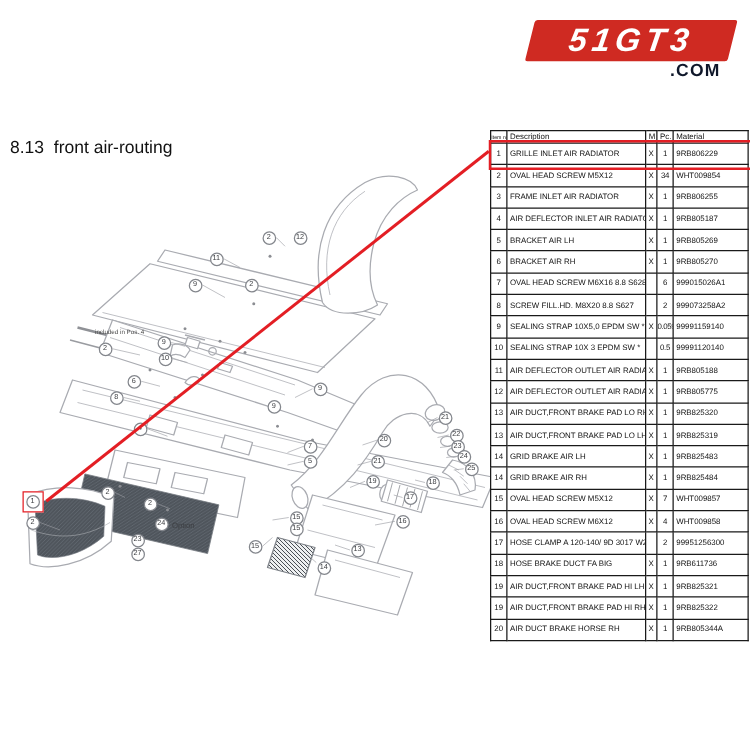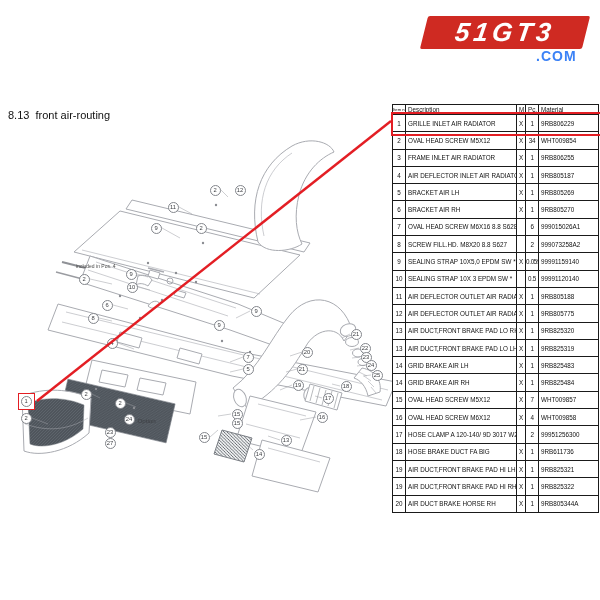--- a/index.html
+++ b/index.html
@@ -5,25 +5,25 @@
   html,body{margin:0;padding:0;background:#fff;}
   #screen{position:relative;width:600px;height:600px;background:#fff;overflow:hidden;
           font-family:"Liberation Sans",sans-serif;}
 
   
   #logo{position:absolute;left:424px;top:16px;width:170px;height:48px;}
   .logo-plate{position:absolute;left:0;top:0;width:162px;height:33px;background:#cf2a22;
               transform:skewX(-14deg);border-radius:2px;text-align:center;}
   .logo-brand{display:block;transform:skewX(6deg);color:#fff;font-weight:bold;font-style:italic;
               font-size:26px;line-height:32px;letter-spacing:4px;}
-  .logo-tld{position:absolute;left:112px;top:32px;font-size:14px;font-weight:bold;color:#3b82f6;
+  .logo-tld{position:absolute;left:112px;top:32px;font-size:14px;font-weight:bold;color:#0f172a;
             letter-spacing:1px;}
 
   
-  #section-title{position:absolute;left:8px;top:109px;font-size:11px;color:#111;white-space:pre;}
+  #section-title{position:absolute;left:8px;top:109px;font-size:14px;color:#111;white-space:pre;}
 
   
   #diagram-svg,#redline-svg{position:absolute;left:0;top:0;}
   #redline-svg{z-index:6;pointer-events:none;}
   #callouts{position:absolute;left:0;top:0;width:600px;height:600px;z-index:4;}
   .co{position:absolute;width:11px;height:11px;box-sizing:border-box;border:1px solid #83868c;
       border-radius:50%;background:#fff;font-size:5.8px;color:#3c3e42;display:flex;
       align-items:center;justify-content:center;}
   .co-box{position:absolute;border:1.6px solid #e31e24;background:#fff;padding:2px;z-index:7;}
   .co-box .co{position:static;}

